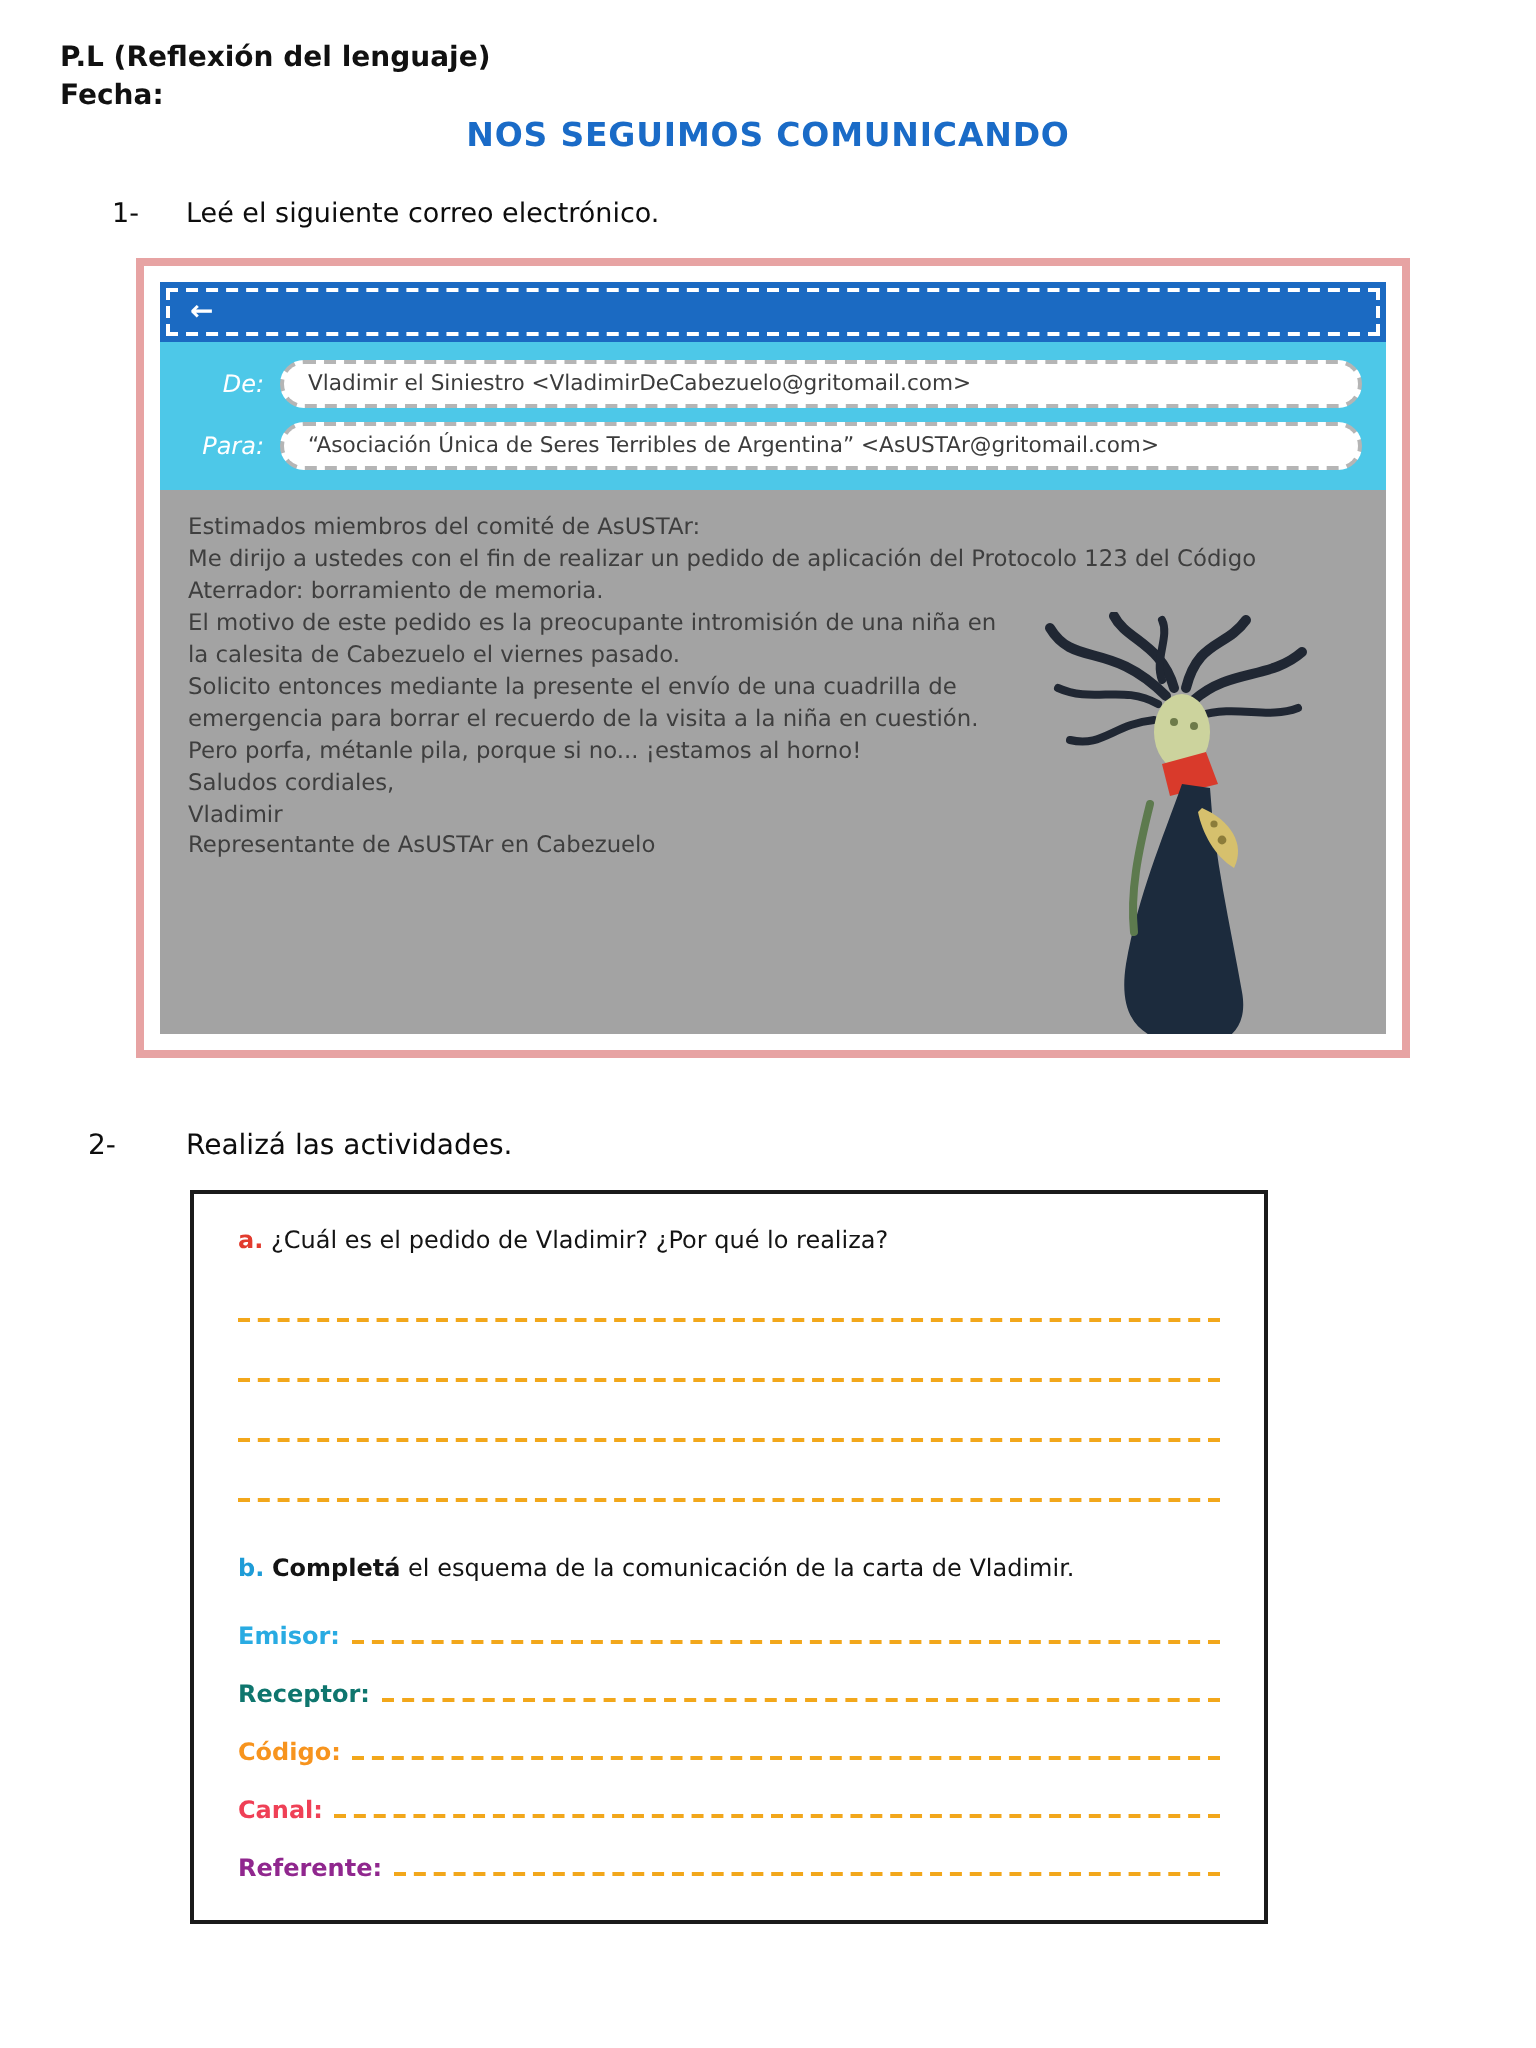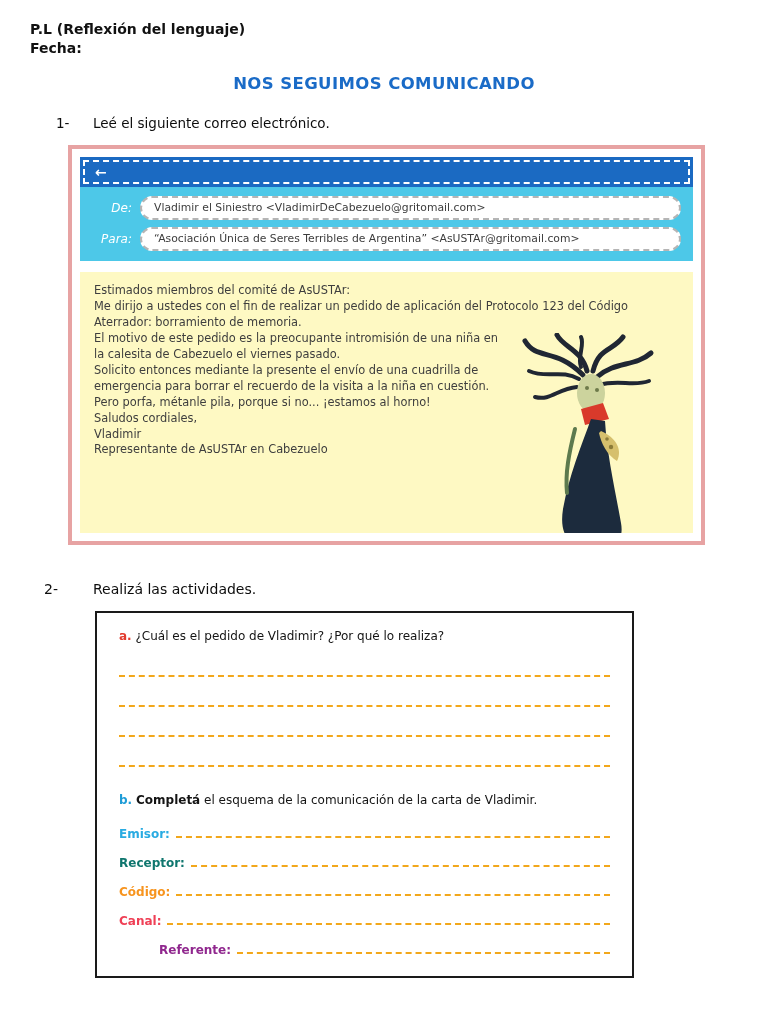--- a/index.html
+++ b/index.html
@@ -3,21 +3,21 @@
 <meta charset="utf-8">
 <style>
   html,body{margin:0;padding:0;background:#ffffff;}
   body{
     width:768px;height:1024px;
     font-family:"DejaVu Sans","Liberation Sans",sans-serif;
     color:#111;position:relative;overflow:hidden;
   }
   .doc-header{padding:20px 0 0 30px;font-weight:bold;font-size:14px;line-height:1.35;}
   .page-title{
-    text-align:center;margin:16px 0 0 0;
+    text-align:center;margin:0 0 0 0;
     font-size:16.5px;font-weight:bold;color:#1a6bc7;letter-spacing:.4px;
   }
   .exercise-line{display:flex;font-size:13.5px;color:#0d0d0d;}
   .ex1{margin:22px 0 0 56px;}
   .ex2{margin:36px 0 0 44px;font-size:14px;}
   .ex-num{width:37px;flex:0 0 auto;}
   .ex2 .ex-num{width:49px;}
 
   
   .email-frame{
@@ -35,22 +35,22 @@
   .field-row{display:flex;align-items:center;gap:8px;}
   .field-label{
     flex:0 0 44px;text-align:right;color:#fff;font-weight:normal;font-style:italic;font-size:12px;
   }
   .field-pill{
     flex:1;background:#fff;border:2px dashed #b5b5b5;border-radius:13px;
     height:20px;line-height:20px;padding:0 12px;font-size:10.8px;color:#3c3c3c;
     white-space:nowrap;overflow:hidden;
   }
   .email-body{
-    background:#fef9c3;flex:1;padding:11px 14px 8px 14px;font-size:11.4px;
-    color:#3e3e3e;line-height:1.4;overflow:hidden;margin-top:11px;
+    background:#a3a3a3;flex:1;padding:11px 14px 8px 14px;font-size:11.4px;
+    color:#3e3e3e;line-height:1.4;overflow:hidden;
   }
   .body-p{margin:0;}
   .illustration{float:right;width:168px;height:218px;margin:2px 0 0 10px;}
 
   
   .activity-box{
     margin:14px 0 0 95px;width:539px;box-sizing:border-box;
     border:2.5px solid #1a1a1a;background:#fff;padding:16px 22px 18px 22px;
   }
   .qa,.qb{margin:0;font-size:12px;color:#141414;}
@@ -200,19 +200,19 @@
           <span class="scheme-label" style="color: rgb(247, 148, 30);">Código:</span>
           <span class="scheme-line"></span>
         </div>
 
         <div class="scheme-row">
           <span class="scheme-label" style="color: rgb(239, 64, 86);">Canal:</span>
           <span class="scheme-line"></span>
         </div>
 
         <div class="scheme-row">
-          <span class="scheme-label" style="color: rgb(144, 39, 142); margin-left: 40px;">Referente:</span>
+          <span class="scheme-label" style="color: rgb(144, 39, 142);">Referente:</span>
           <span class="scheme-line"></span>
         </div>
       </div>
   </div>
 
 </div>
 
 </body></html>

